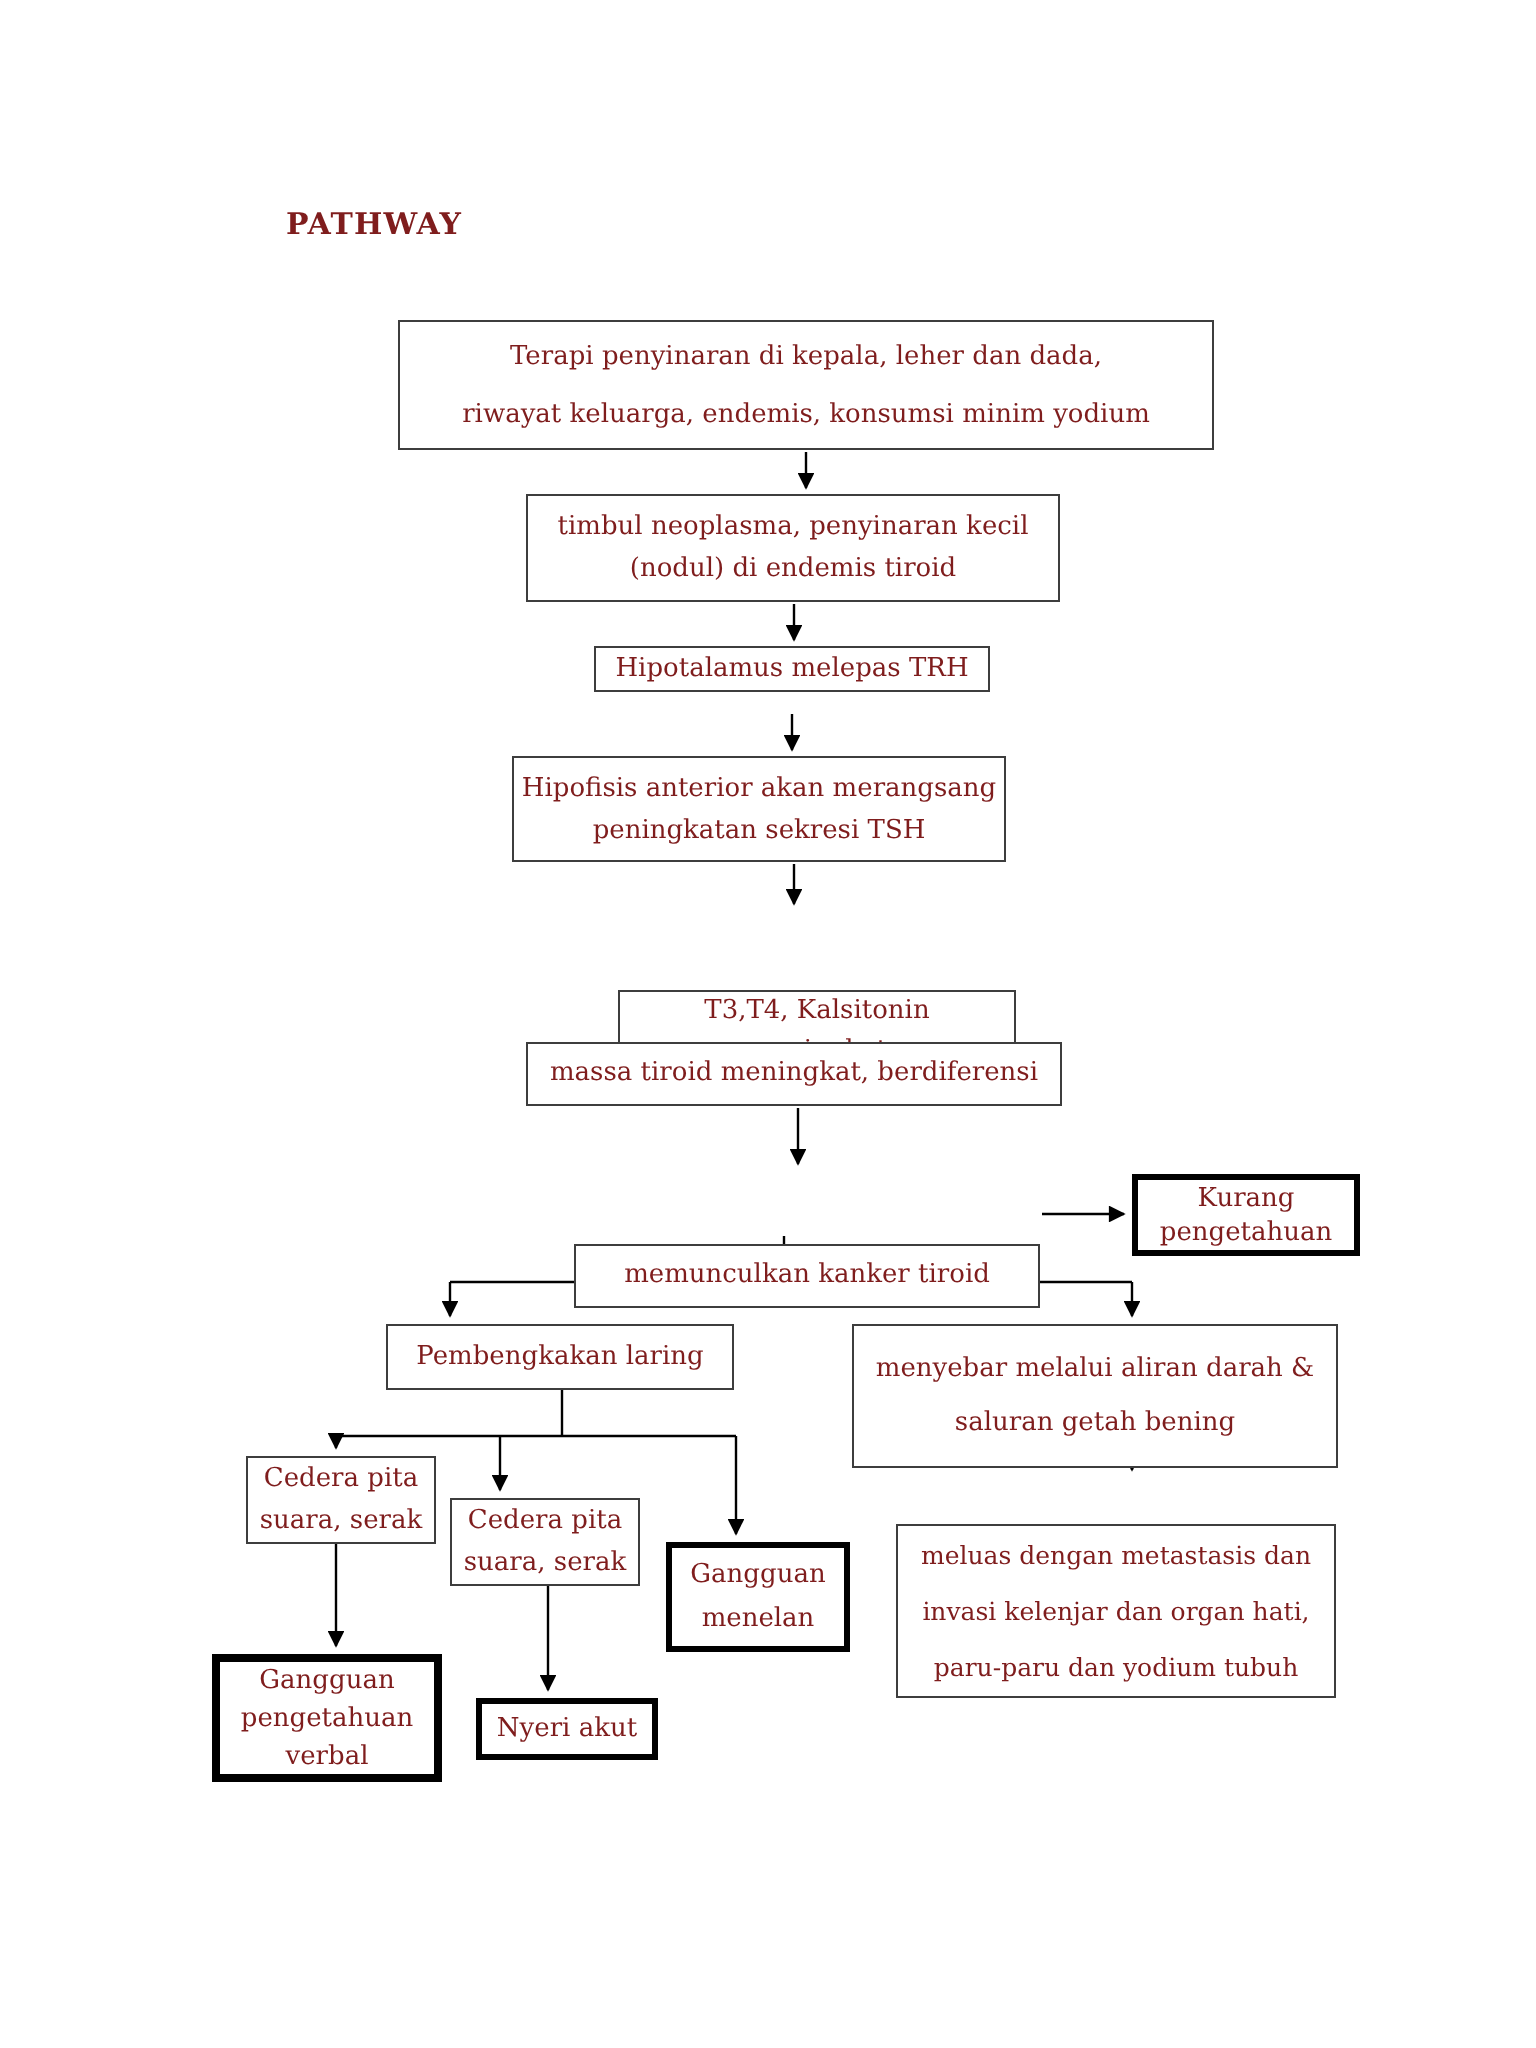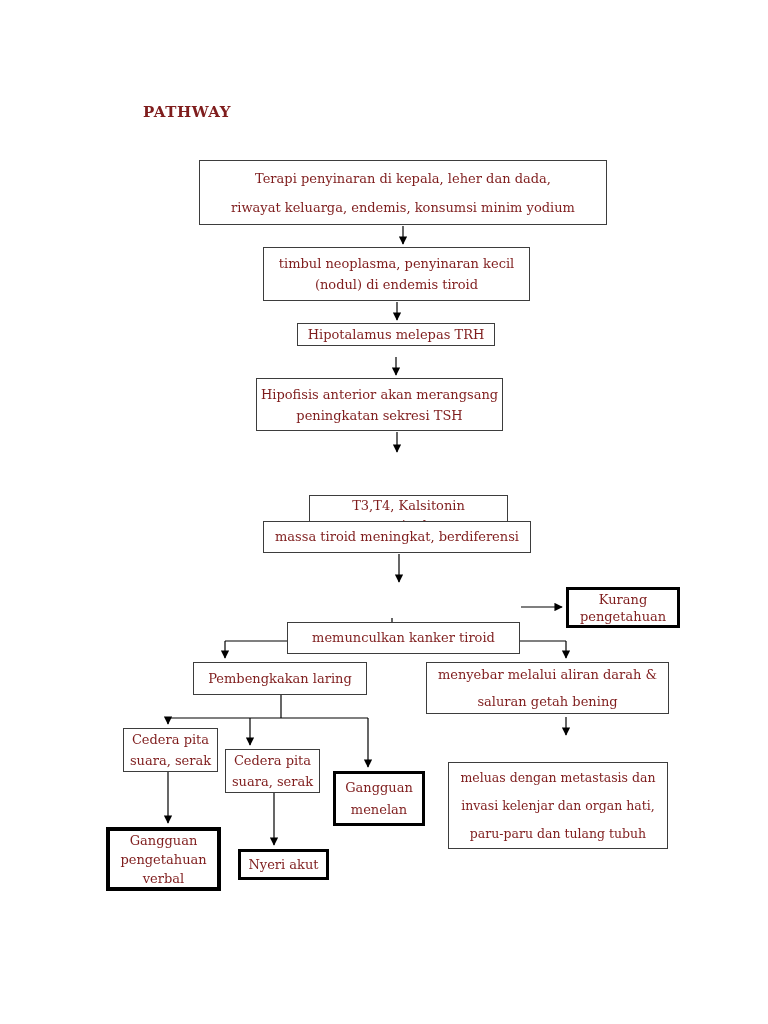--- a/index.html
+++ b/index.html
@@ -46,21 +46,21 @@
 
   .b-terapi       { left:199px; top:160px; width:408px; height:65px; line-height:29px; }
   .b-timbul       { left:263px; top:247px; width:267px; height:54px; line-height:21px; }
   .b-hipotalamus  { left:297px; top:323px; width:198px; height:23px; }
   .b-hipofisis    { left:256px; top:378px; width:247px; height:53px; line-height:21px; }
   .b-t3t4         { left:309px; top:455px; width:199px; height:42px;margin-top:40px; }
   .b-massa        { left:263px; top:521px; width:268px; height:32px; }
   .b-kanker       { left:287px; top:586px; width:233px; height:32px;margin-top:36px; }
   .b-kurang       { left:566px; top:587px; width:114px; height:41px; line-height:17px; }
   .b-pembengkakan { left:193px; top:662px; width:174px; height:33px; }
-  .b-menyebar     { left:426px; top:662px; width:243px; height:52px; line-height:27px; }
+  .b-menyebar     { left:426px; top:662px; width:243px; height:72px; line-height:27px; }
   .b-cedera1      { left:123px; top:728px; width:95px;  height:44px; line-height:21px; }
   .b-cedera2      { left:225px; top:749px; width:95px;  height:44px; line-height:21px; }
   .b-menelan      { left:333px; top:771px; width:92px;  height:55px; line-height:22px; }
   .b-meluas       { left:448px; top:739px; width:220px; height:87px; line-height:28px; font-size:12.5px;margin-top:23px; }
   .b-komunikasi   { left:106px; top:827px; width:115px; height:64px; line-height:19px; }
   .b-nyeri        { left:238px; top:849px; width:91px;  height:31px; }
 </style>
 </head>
 <body>
 
@@ -154,21 +154,21 @@
   </div>
 
   <div class="box bold b-menelan">
     <span class="ln">Gangguan</span>
     <span class="ln">menelan</span>
   </div>
 
   <div class="box b-meluas">
     <span class="ln">meluas dengan metastasis dan</span>
     <span class="ln">invasi kelenjar dan organ hati,</span>
-    <span class="ln">paru-paru dan tulang tubuh</span>
+    <span class="ln">paru-paru dan yodium tubuh</span>
   </div>
 
   <div class="box bold thick b-komunikasi">
     <span class="ln">Gangguan</span>
     <span class="ln">pengetahuan</span>
     <span class="ln">verbal</span>
   </div>
 
   <div class="box bold b-nyeri">
     <span class="ln">Nyeri akut</span>

